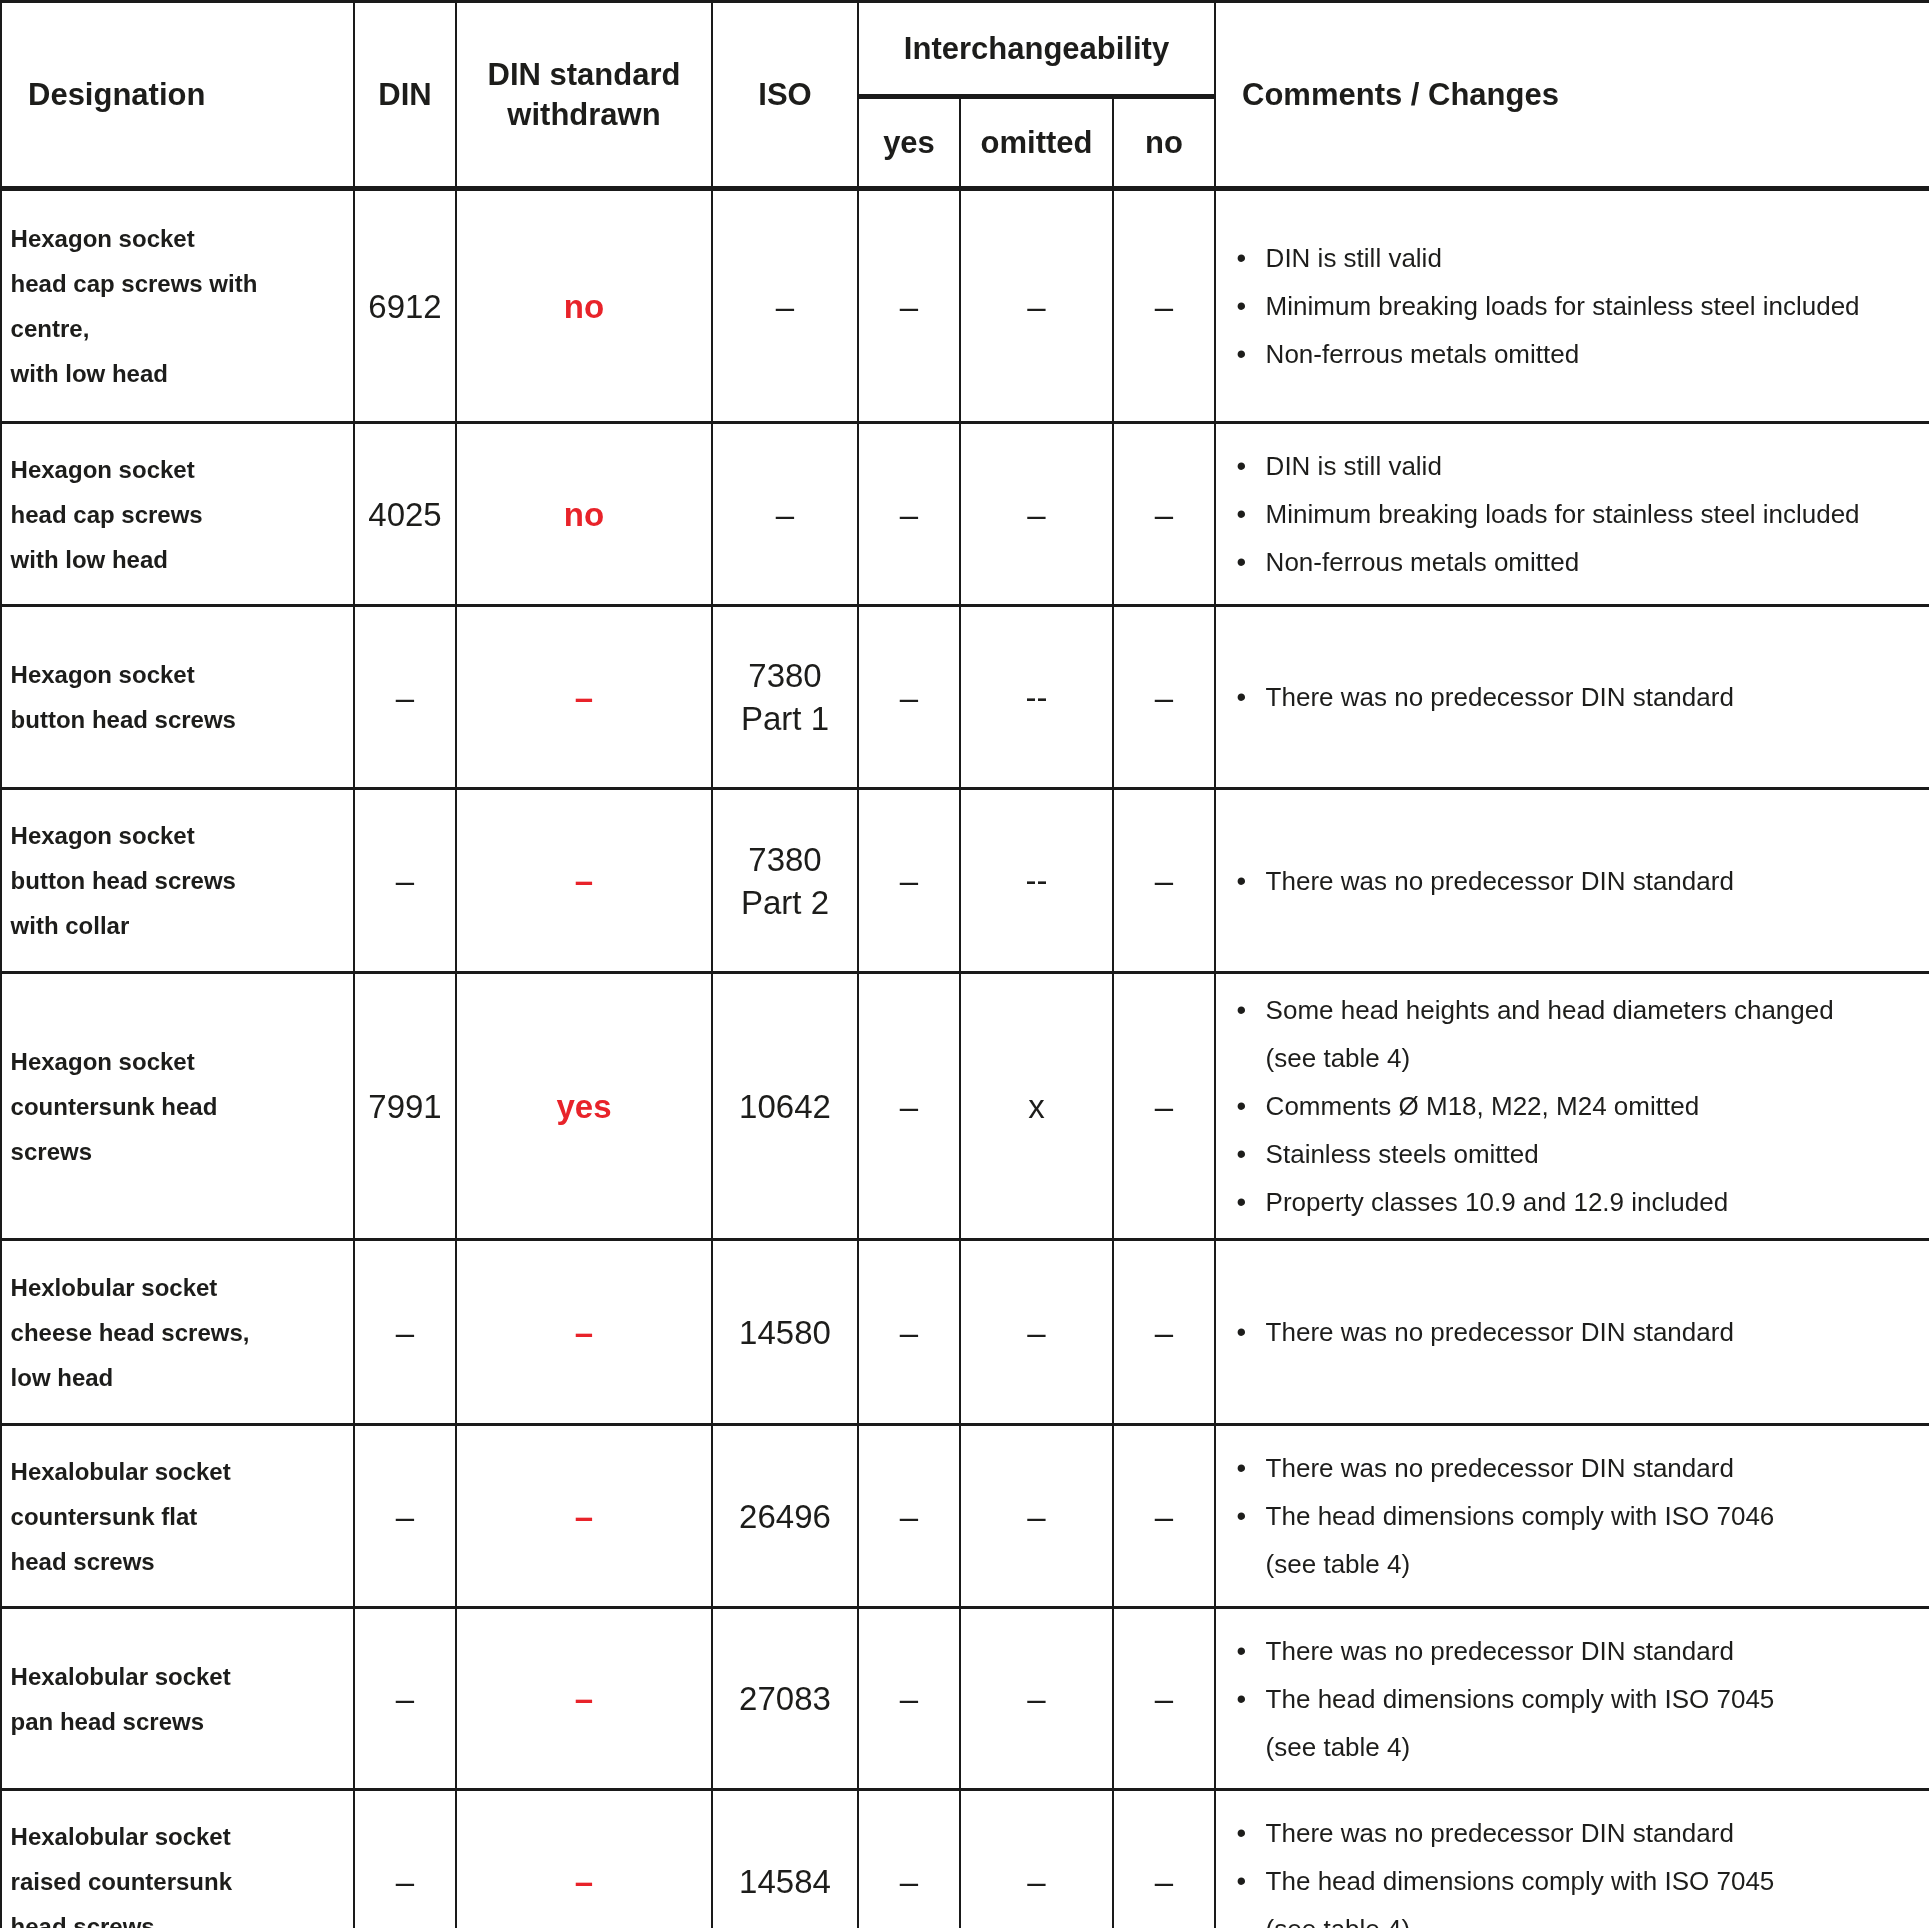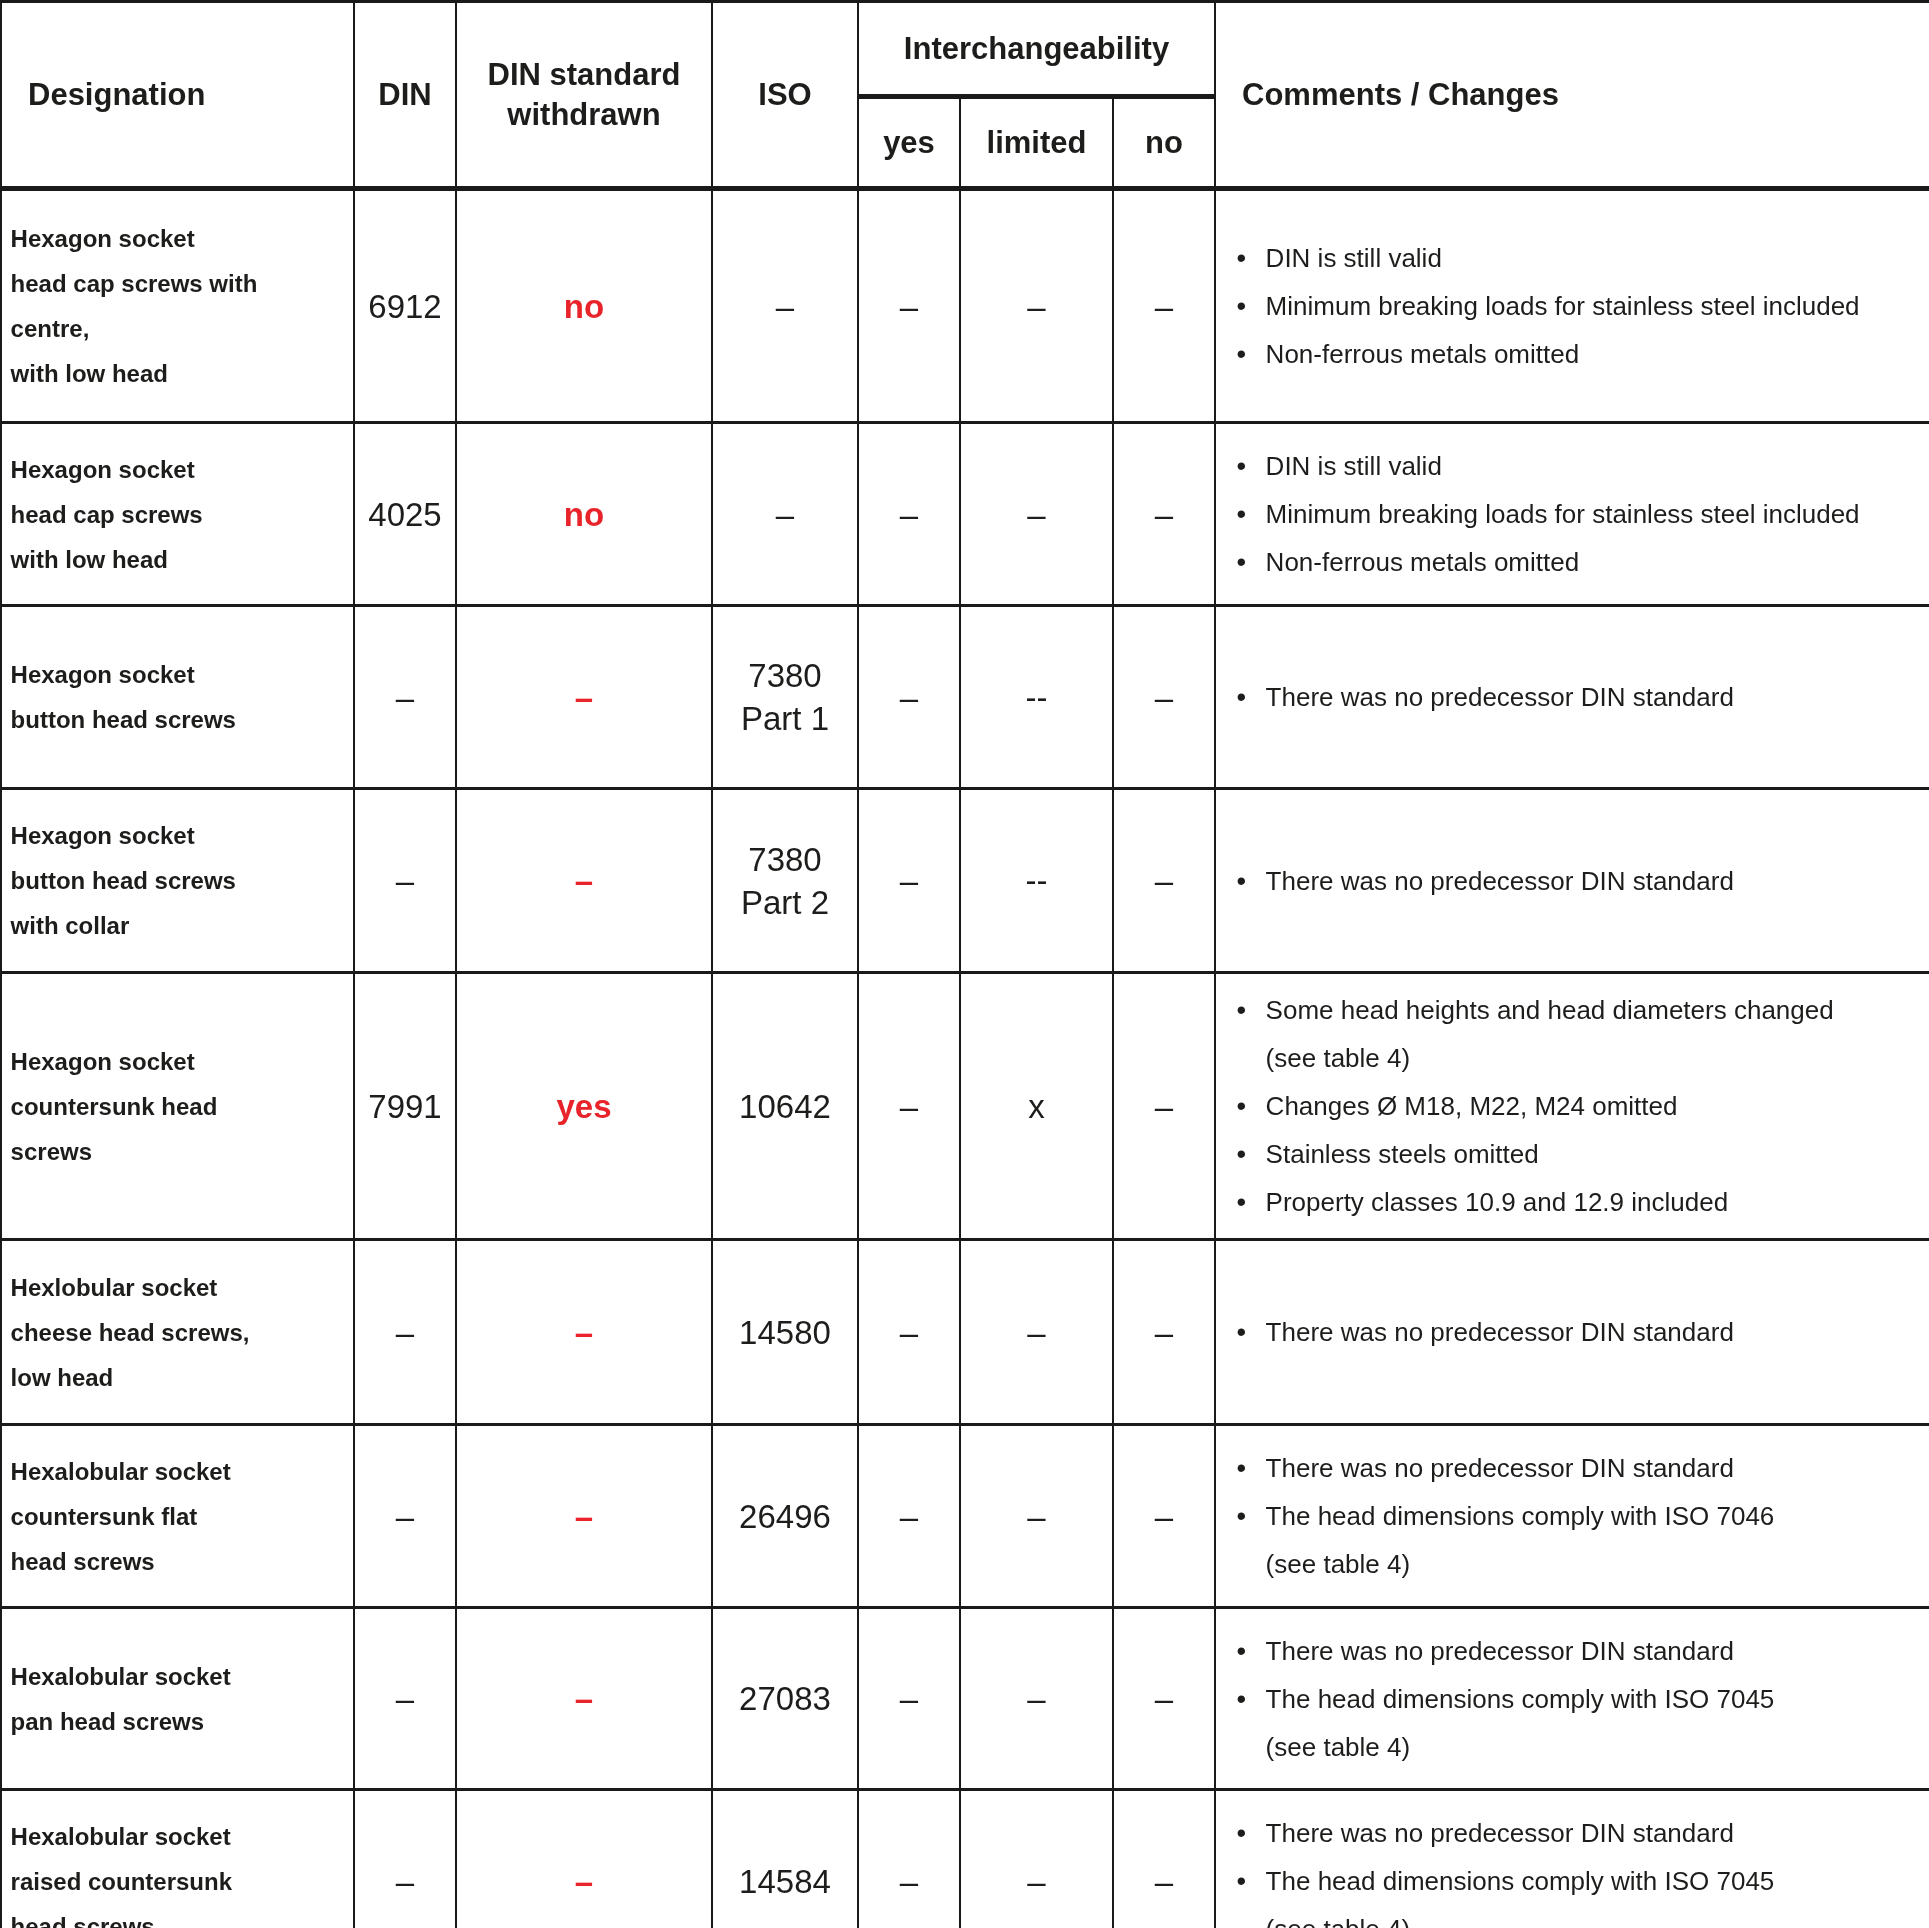--- a/index.html
+++ b/index.html
@@ -106,21 +106,21 @@
       <th rowspan="2" class="h-designation">Designation</th>
       <th rowspan="2">DIN</th>
       <th rowspan="2">DIN standard
 withdrawn</th>
       <th rowspan="2">ISO</th>
       <th colspan="3">Interchangeability</th>
       <th rowspan="2" class="h-comments">Comments / Changes</th>
     </tr>
     <tr class="head-sub">
       <th>yes</th>
-      <th>limited</th>
+      <th>omitted</th>
       <th>no</th>
     </tr>
   </thead>
   <tbody>
       <tr>
         <td class="desig">Hexagon socket
 head cap screws with
 centre,
 with low head</td>
         <td class="val">6912</td>
@@ -215,21 +215,21 @@
         <td class="val">x</td>
         <td class="val">–</td>
         <td class="comments">
           <div class="bullet">
             <span class="dot">•</span>
             <span class="txt">Some head heights and head diameters changed
 (see table 4)</span>
           </div>
           <div class="bullet">
             <span class="dot">•</span>
-            <span class="txt">Changes Ø M18, M22, M24 omitted</span>
+            <span class="txt">Comments Ø M18, M22, M24 omitted</span>
           </div>
           <div class="bullet">
             <span class="dot">•</span>
             <span class="txt">Stainless steels omitted</span>
           </div>
           <div class="bullet">
             <span class="dot">•</span>
             <span class="txt">Property classes 10.9 and 12.9 included</span>
           </div>
         </td>

